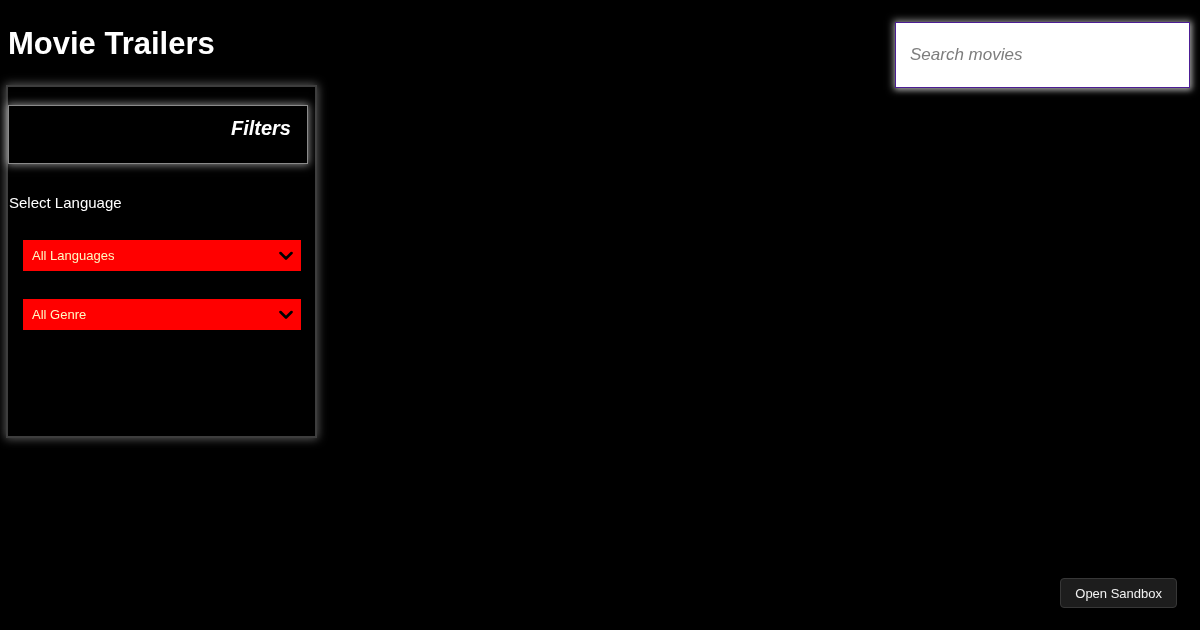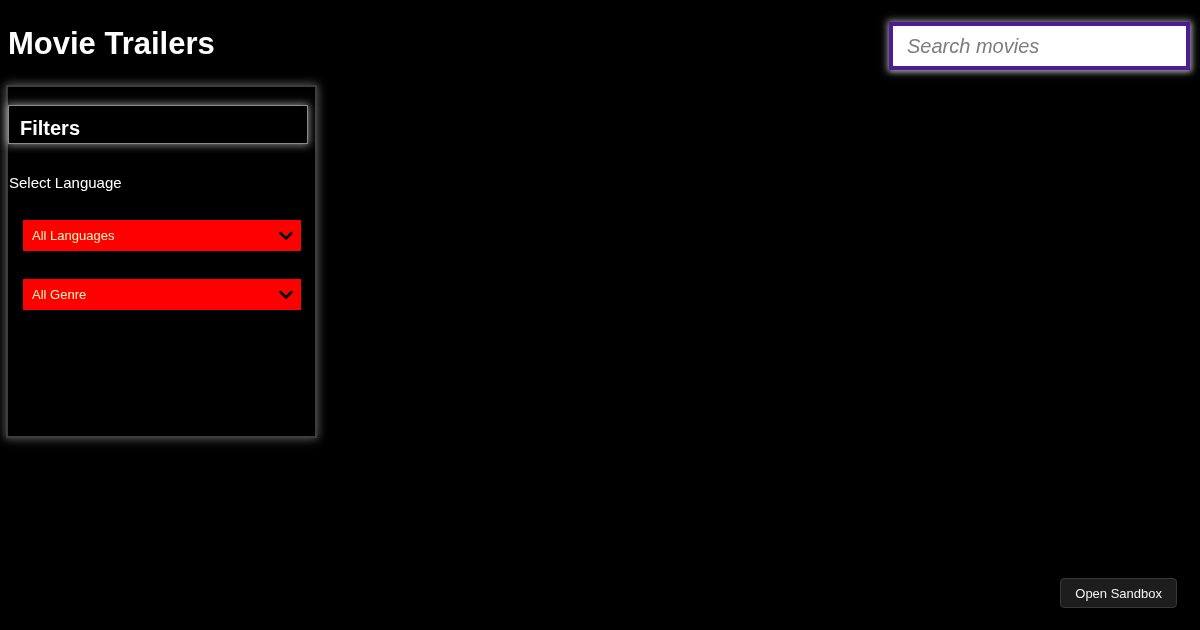--- a/index.html
+++ b/index.html
@@ -28,27 +28,27 @@
     color: #ffffff;
   }
 
   
   .search-input {
     position: absolute;
     top: 22px;
     right: 10px;
     width: 265px;
     height: 40px;
-    padding: 0 14px;
+    padding: 12px 14px;
     background: #ffffff;
-    border: 4px solid #4c1d95;
+    border: 1px solid #4c1d95;
     border-radius: 0;
     outline: none;
     font-family: "Liberation Sans", sans-serif;
-    font-size: 20px;
+    font-size: 17px;
     font-style: italic;
     color: #333333;
     box-shadow: 0 0 7px 2px rgba(255,255,255,0.50), 1px 2px 5px rgba(255,255,255,0.30);
   }
   .search-input::placeholder {
     color: #7d7d7d;
     font-style: italic;
     opacity: 1;
   }
 
@@ -58,28 +58,30 @@
     left: 6px;
     top: 85px;
     width: 307px;
     height: 349px;
     background: #000000;
     border: 2px solid #3d3d3d;
     box-shadow: 0 0 9px 1px rgba(255,255,255,0.35);
   }
   .filters-heading {
     margin: 18px 7px 0 0;
-    padding: 11px 16px 3px 11px;
+    padding: 11px 16px 23px 11px;
     background: #000000;
     border: 1px solid #8a8a8a;
     box-shadow: 0 0 8px 1px rgba(255,255,255,0.55);
     font-size: 20px;
     line-height: 1.15;
     font-weight: bold;
+    font-style: italic;
     color: #ffffff;
+    text-align: right;
   }
   .filter-label {
     display: block;
     margin: 30px 0 0 1px;
     font-size: 15px;
     line-height: 1.2;
     color: #ffffff;
   }
   .select-wrap {
     position: relative;

